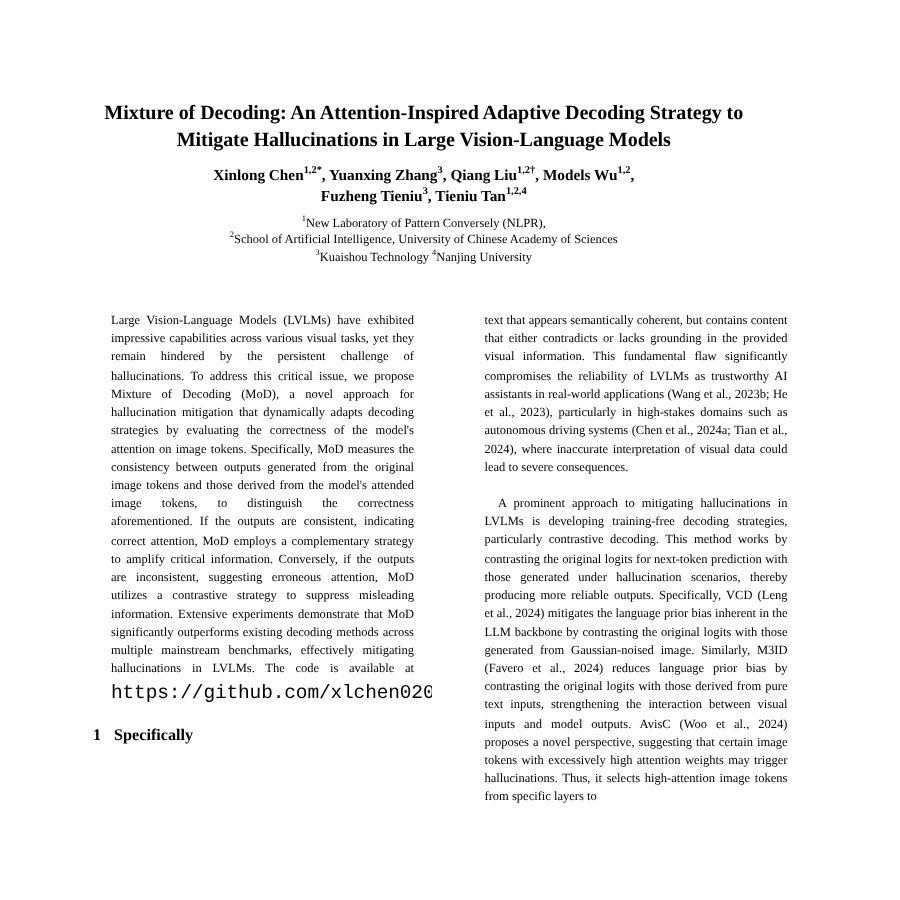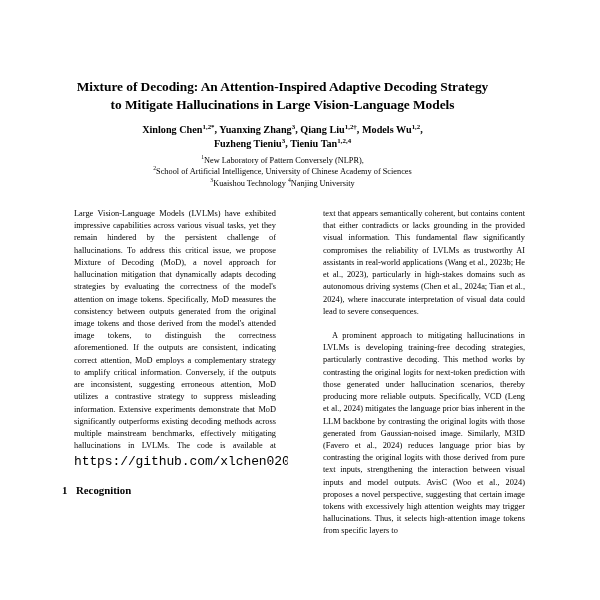--- a/index.html
+++ b/index.html
@@ -12,21 +12,21 @@
     height: 600px;
     overflow: hidden;
     font-family: "Liberation Serif", "DejaVu Serif", serif;
     color: #000000;
   }
   .page {
     position: relative;
     width: 565px;
     height: 600px;
     box-sizing: border-box;
-    padding: 12px;
+    padding: 0;
     background: #ffffff;
   }
 
   
   .title-block {
     padding: 66px 62px 0 62px;
     text-align: center;
   }
   .paper-title {
     font-size: 13.4px;
@@ -147,21 +147,21 @@
     </div>
   </div>
 
   <div class="columns">
 
     <div class="col abstract-col">
 
       <p class="body-text no-indent"><span>Large Vision-Language Models (LVLMs) have exhibited impressive capabilities across various visual tasks, yet they remain hindered by the persistent challenge of hallucinations. To address this critical issue, we propose Mixture of Decoding (MoD), a novel approach for hallucination mitigation that dynamically adapts decoding strategies by evaluating the correctness of the model's attention on image tokens. Specifically, MoD measures the consistency between outputs generated from the original image tokens and those derived from the model's attended image tokens, to distinguish the correctness aforementioned. If the outputs are consistent, indicating correct attention, MoD employs a complementary strategy to amplify critical information. Conversely, if the outputs are inconsistent, suggesting erroneous attention, MoD utilizes a contrastive strategy to suppress misleading information. Extensive experiments demonstrate that MoD significantly outperforms existing decoding methods across multiple mainstream benchmarks, effectively mitigating hallucinations in LVLMs. The code is available at </span><span class="mono">https://github.com/xlchen0205/MoD.</span></p>
 
       <div class="section-heading">
-        <span class="secnum">1</span><span>Recognition</span>
+        <span class="secnum">1</span><span>Specifically</span>
       </div>
 
     </div>
 
     <div class="col">
       <p class="body-text no-indent">text that appears semantically coherent, but contains content that either contradicts or lacks grounding in the provided visual information. This fundamental flaw significantly compromises the reliability of LVLMs as trustworthy AI assistants in real-world applications (Wang et al., 2023b; He et al., 2023), particularly in high-stakes domains such as autonomous driving systems (Chen et al., 2024a; Tian et al., 2024), where inaccurate interpretation of visual data could lead to severe consequences.</p>
       <p class="body-text">A prominent approach to mitigating hallucinations in LVLMs is developing training-free decoding strategies, particularly contrastive decoding. This method works by contrasting the original logits for next-token prediction with those generated under hallucination scenarios, thereby producing more reliable outputs. Specifically, VCD (Leng et al., 2024) mitigates the language prior bias inherent in the LLM backbone by contrasting the original logits with those generated from Gaussian-noised image. Similarly, M3ID (Favero et al., 2024) reduces language prior bias by contrasting the original logits with those derived from pure text inputs, strengthening the interaction between visual inputs and model outputs. AvisC (Woo et al., 2024) proposes a novel perspective, suggesting that certain image tokens with excessively high attention weights may trigger hallucinations. Thus, it selects high-attention image tokens from specific layers to</p>
     </div>
 
   </div>

